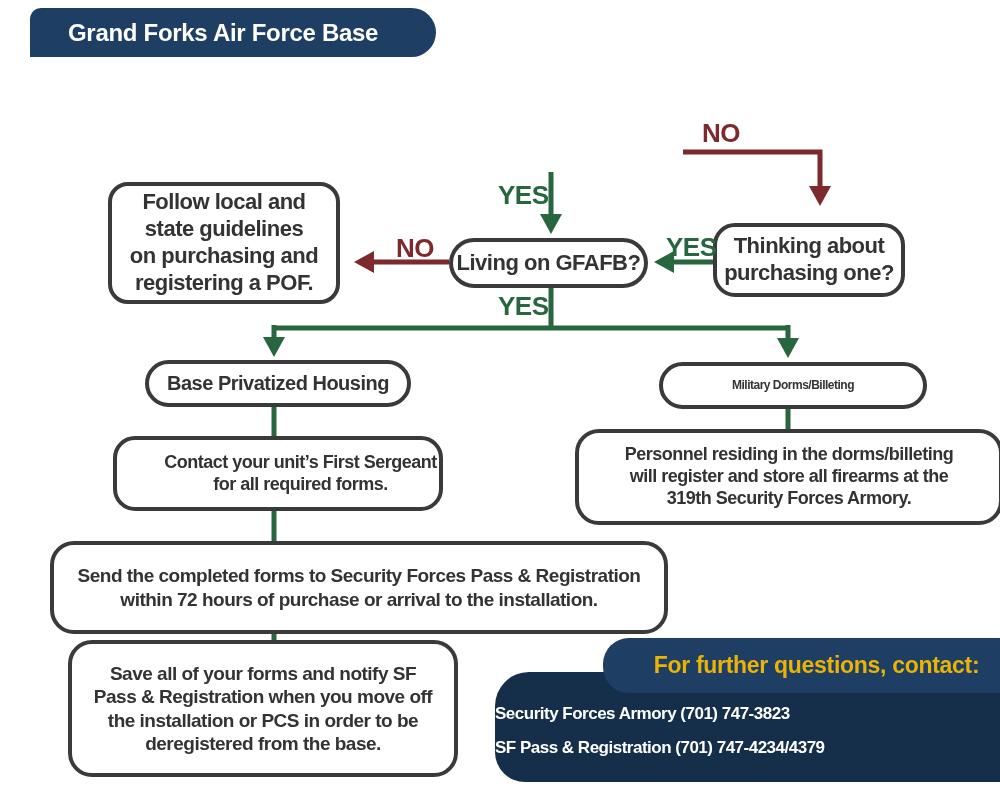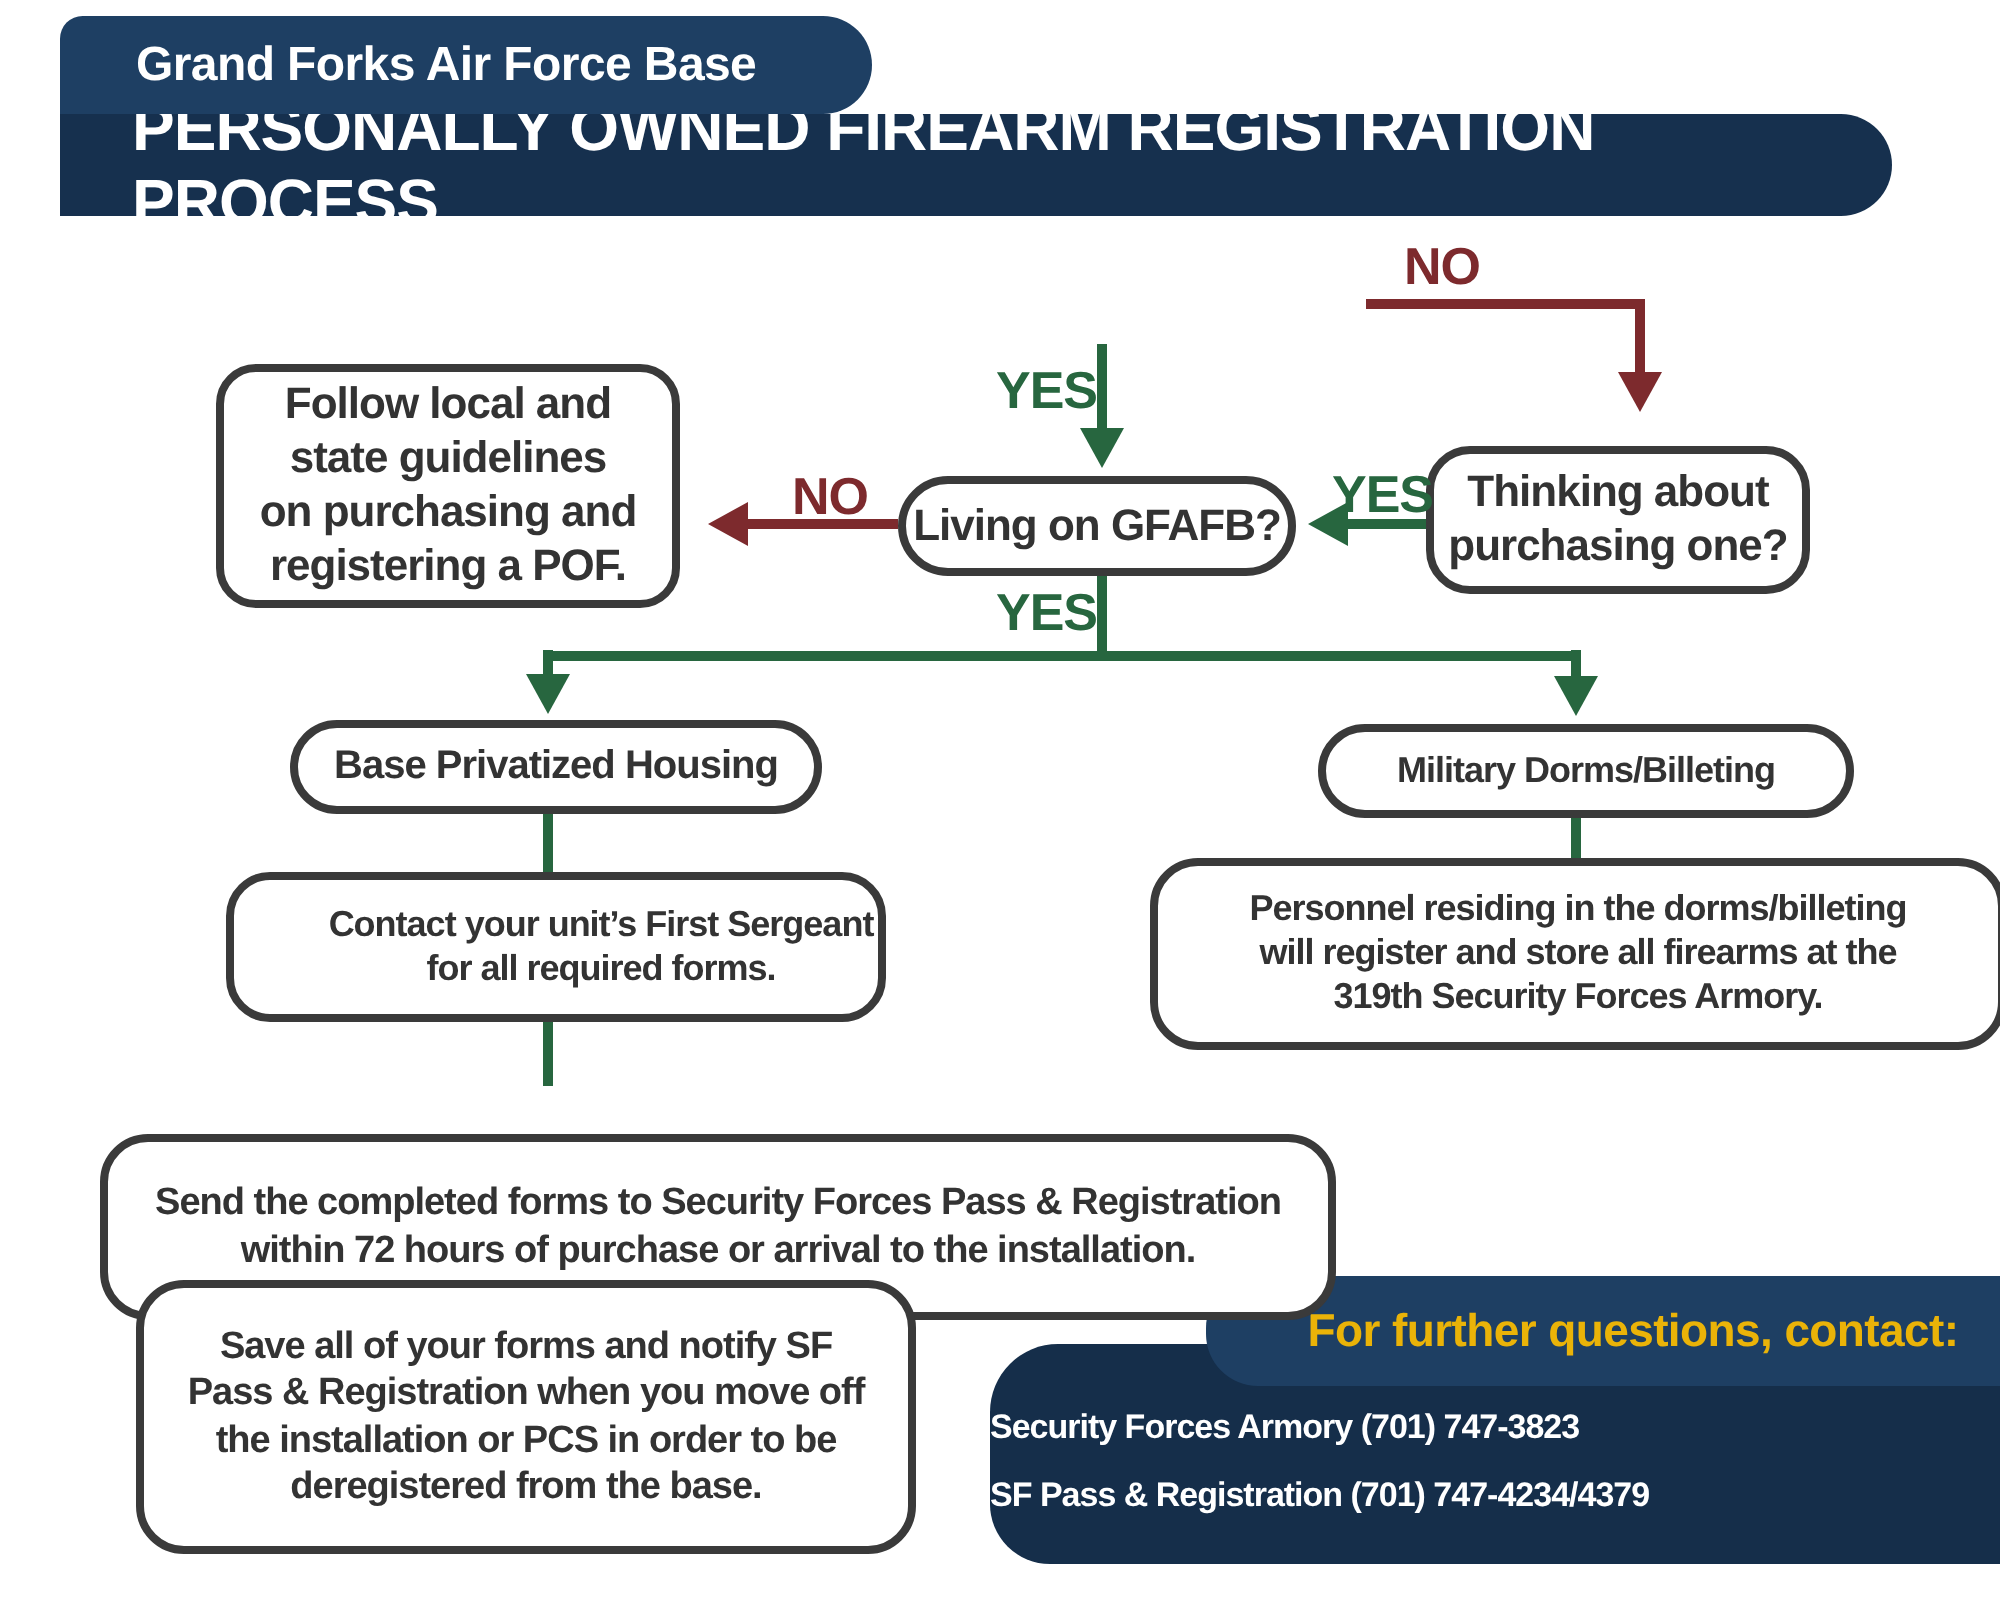--- a/index.html
+++ b/index.html
@@ -14,24 +14,24 @@
   
   .fbox{position:absolute;background:#ffffff;border:4px solid #3a3a3a;box-sizing:border-box;
         display:flex;align-items:center;justify-content:center;text-align:center;
         color:#333;font-weight:600;white-space:pre-line;letter-spacing:-0.5px;line-height:1.22;z-index:5;}
 
   #node-own{left:385px;top:128px;width:268px;height:45px;border-radius:23px;font-size:22px;}
   #node-guidelines{left:78px;top:182px;width:232px;height:122px;border-radius:20px;font-size:22px;}
   #node-living{left:419px;top:238px;width:199px;height:50px;border-radius:25px;font-size:22px;}
   #node-thinking{left:683px;top:223px;width:192px;height:74px;border-radius:22px;font-size:22px;}
   #node-housing{left:115px;top:360px;width:266px;height:47px;border-radius:24px;font-size:20px;}
-  #node-dorms{left:629px;top:362px;width:268px;height:47px;border-radius:24px;font-size:18px;}
+  #node-dorms{left:629px;top:362px;width:268px;height:47px;border-radius:24px;font-size:12px;}
   #node-sergeant{left:83px;top:436px;width:330px;height:75px;border-radius:22px;font-size:18px;padding-left:45px;}
   #node-personnel{left:545px;top:429px;width:428px;height:96px;border-radius:24px;font-size:18px;}
-  #node-send{left:20px;top:567px;width:618px;height:93px;border-radius:24px;font-size:19px;}
+  #node-send{left:20px;top:541px;width:618px;height:93px;border-radius:24px;font-size:19px;}
   #node-save{left:38px;top:640px;width:390px;height:137px;border-radius:24px;font-size:19px;}
 
   
   .edge-label{position:absolute;font-weight:700;font-size:26px;letter-spacing:-0.5px;z-index:6;}
   .lbl-green{color:#27663f;}
   .lbl-maroon{color:#7d2a2d;}
   #lbl-no1{left:672px;top:118px;}
   #lbl-yes1{left:468px;top:180px;}
   #lbl-no2{left:366px;top:233px;}
   #lbl-yes2{left:636px;top:232px;}
@@ -46,23 +46,20 @@
   #contact-bar{position:absolute;left:573px;top:638px;width:427px;height:55px;background:#1e3f63;border-radius:26px 0 0 26px;z-index:3;
                display:flex;align-items:center;justify-content:center;color:#eab308;font-weight:700;font-size:23px;letter-spacing:-0.3px;}
 </style>
 </head>
 <body>
 
 <div id="canvas">
 
   <div id="bar-sub" class="hbar">
     <span>Grand Forks Air Force Base</span>
-  </div>
-  <div id="bar-main" class="hbar">
-    <span>PERSONALLY OWNED FIREARM REGISTRATION PROCESS</span>
   </div>
 
   <svg id="wires" width="1000" height="800">
 
     <g stroke="#27663f" fill="#27663f">
       <path d="M521 172 V218" stroke-width="5" fill="none"></path>
       <polygon points="521,234 510,214 532,214" stroke="none"></polygon>
     </g>
 
     <g stroke="#27663f" fill="#27663f">

